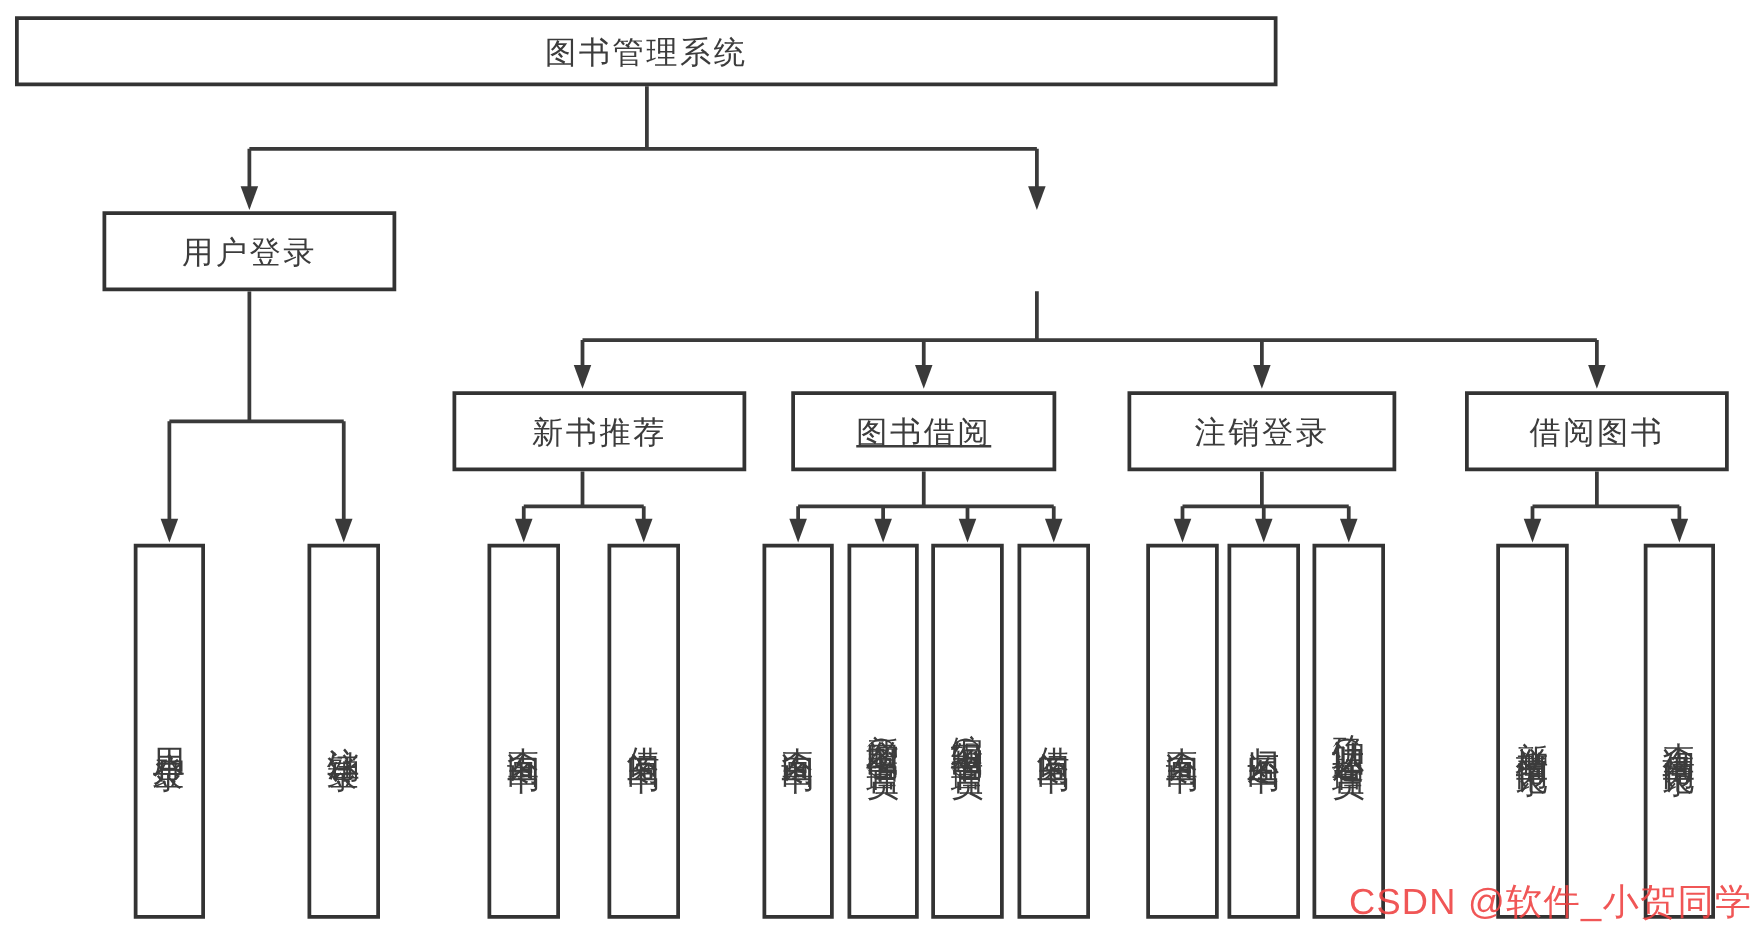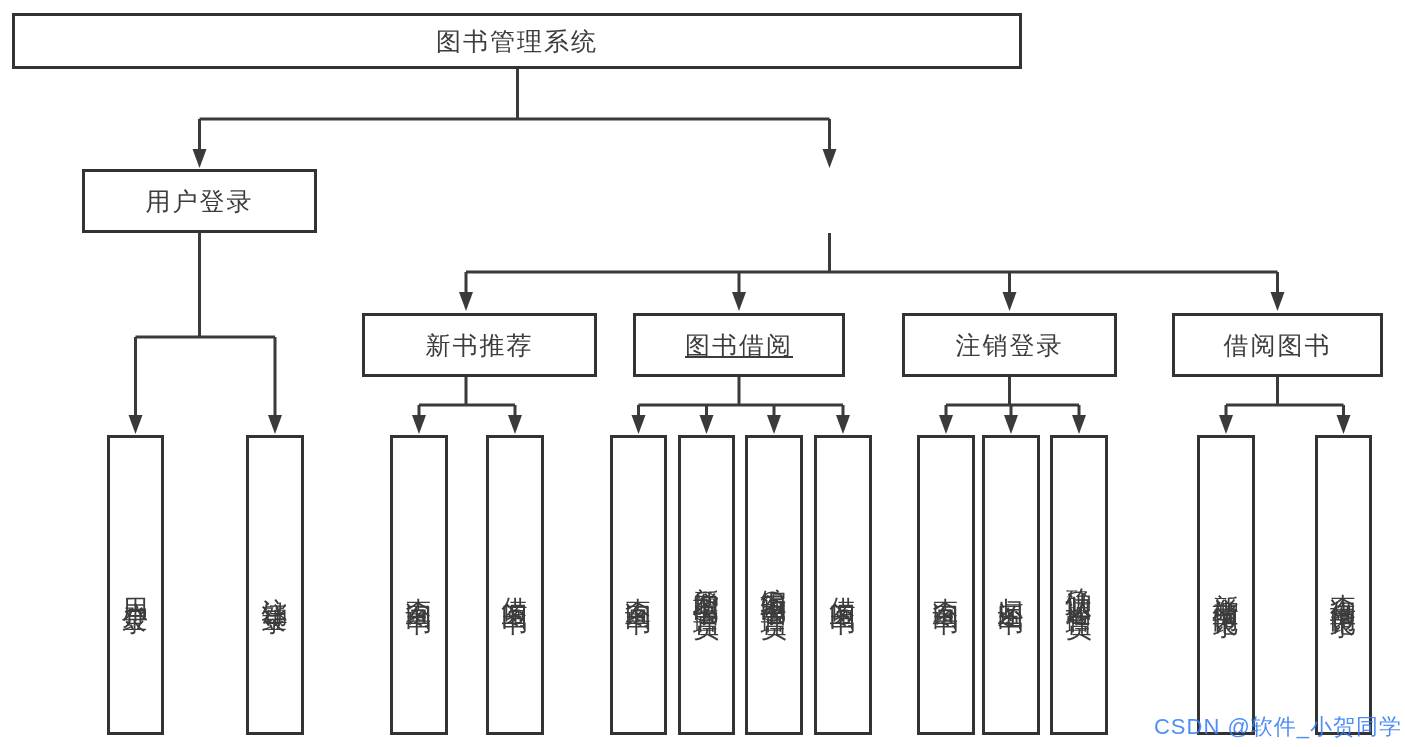--- a/index.html
+++ b/index.html
@@ -44,22 +44,22 @@
     letter-spacing: 4px;
     line-height: 1;
   }
   .v-box .vlabel {
     display: block;
   }
   #watermark {
     position: absolute;
     right: 3px;
     bottom: 5px;
-    font-size: 22px;
-    color: #3b82f6;
+    font-size: 29px;
+    color: #ef4444;
     opacity: 0.9;
     letter-spacing: 1px;
     z-index: 3;
     white-space: nowrap;
   }
 </style>
 </head>
 <body>
 
 <div id="canvas">

